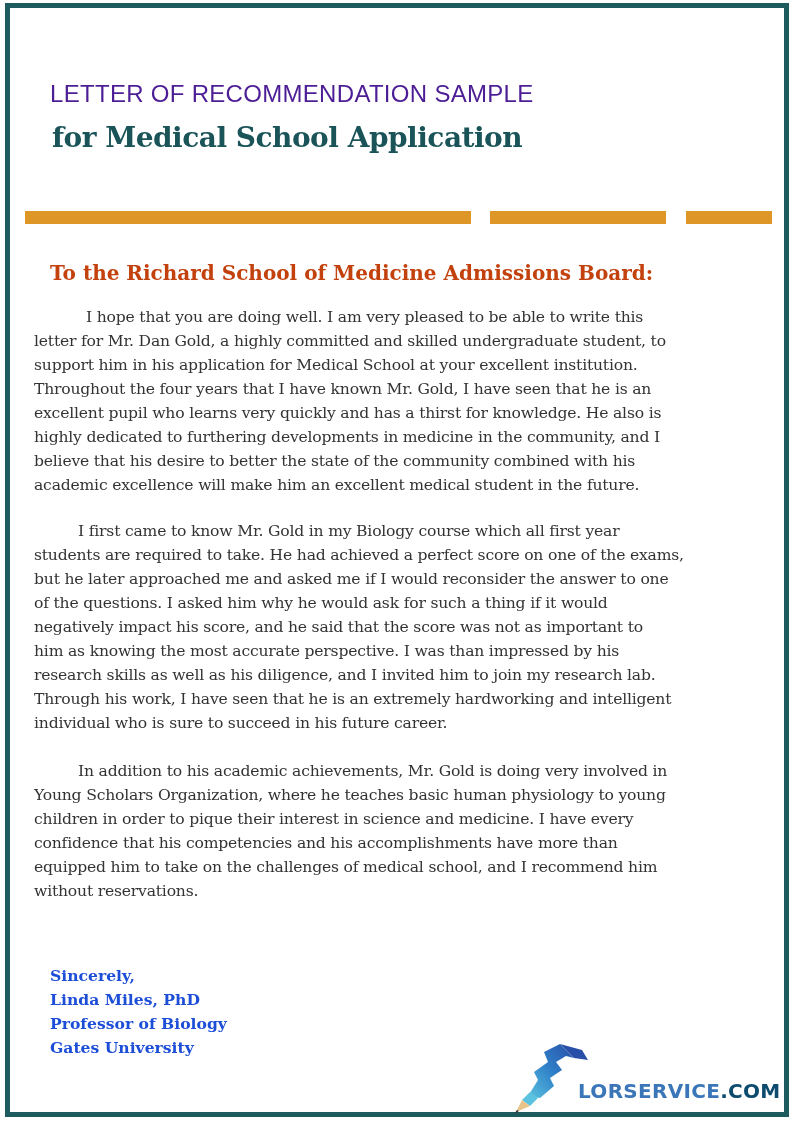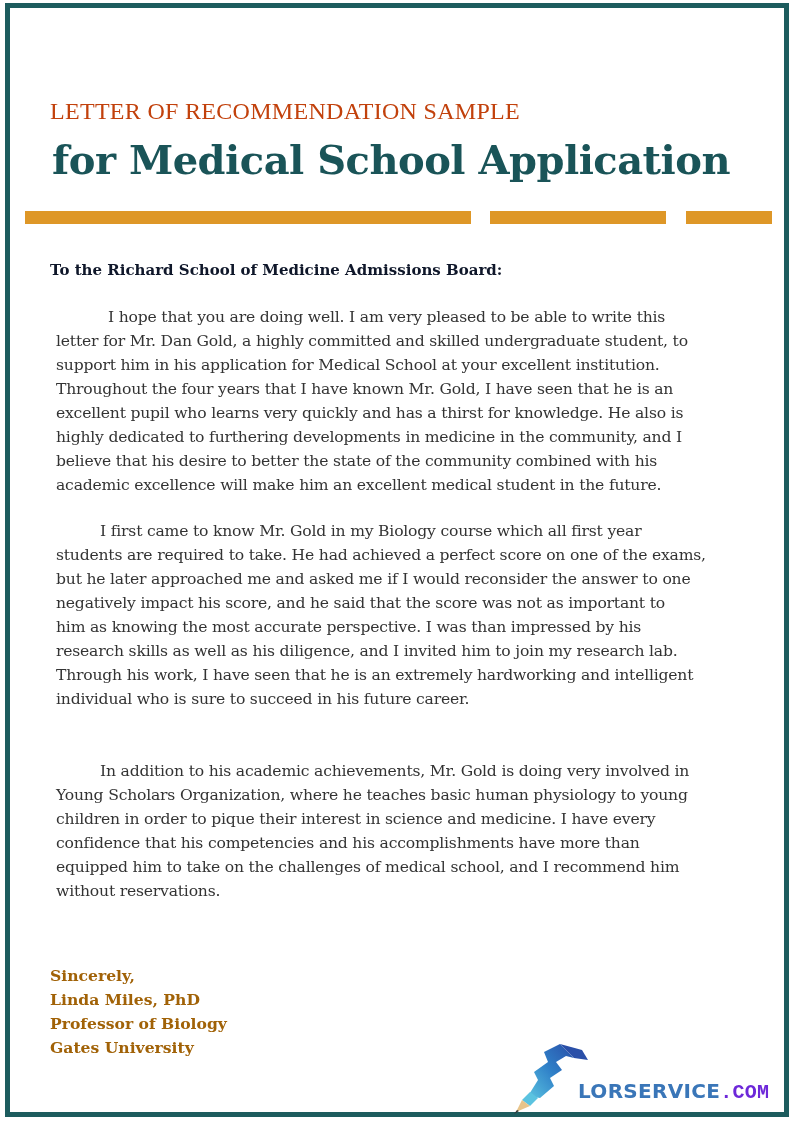--- a/index.html
+++ b/index.html
@@ -2,63 +2,63 @@
 <html><head>
 <meta charset="utf-8">
 <style>
   html, body { margin: 0; padding: 0; background: #ffffff; }
   body { width: 794px; height: 1123px; position: relative; overflow: hidden; }
   .frame {
     position: absolute; left: 5px; top: 3px; width: 774px; height: 1104px;
     border: 5px solid #1d5c5e; background: #fff;
   }
   .title-top {
-    position: absolute; left: 50px; top: 98px;
-    font-family: Liberation Serif, serif; font-size: 24px; color: #c2410c;
+    position: absolute; left: 50px; top: 80px;
+    font-family: Liberation Sans, sans-serif; font-size: 24px; color: #4c1d95;
     letter-spacing: 0.3px; white-space: nowrap;
   }
   .title-main {
-    position: absolute; left: 52px; top: 136px;
-    font-family: "DejaVu Serif", serif; font-size: 40px; font-weight: bold;
+    position: absolute; left: 52px; top: 121px;
+    font-family: "DejaVu Serif", serif; font-size: 28px; font-weight: bold;
     color: #1a5458; white-space: nowrap; letter-spacing: -0.5px;
   }
   .bar { position: absolute; top: 211px; height: 13px; background: #de9727; }
   .bar1 { left: 25px; width: 446px; }
   .bar2 { left: 490px; width: 176px; }
   .bar3 { left: 686px; width: 86px; }
   .salutation {
     position: absolute; left: 50px; top: 261px;
-    font-family: "DejaVu Serif", serif; font-size: 15px; font-weight: bold;
-    color: #0f172a; white-space: nowrap;
+    font-family: "DejaVu Serif", serif; font-size: 20px; font-weight: bold;
+    color: #c2410c; white-space: nowrap;
   }
   .para {
-    position: absolute; left: 56px; width: 710px;
+    position: absolute; left: 34px; width: 710px;
     font-family: "DejaVu Serif", serif; font-size: 15.6px; line-height: 24px;
     color: #333; margin: 0; letter-spacing: -0.2px;
   }
   .para .line { display: block; white-space: nowrap; }
   .p1 { top: 305px; }
   .p2 { top: 519px; }
   .p3 { top: 759px; }
   .indent1 { padding-left: 52px; }
   .indent { padding-left: 44px; }
   .signature {
     position: absolute; left: 50px; top: 964px;
     font-family: "DejaVu Serif", serif; font-size: 15.6px; font-weight: bold;
-    line-height: 24px; color: #a16207;
+    line-height: 24px; color: #1d4ed8;
   }
   .signature div { white-space: nowrap; }
   .logo { position: absolute; left: 508px; top: 1040px; width: 270px; height: 75px; }
   .logo-text {
     position: absolute; left: 70px; top: 39px;
     font-family: "DejaVu Sans", sans-serif; font-size: 20px; font-weight: bold;
     letter-spacing: 0.3px; white-space: nowrap;
     color: #3a76b8;
   }
-  .logo-text .dot-com { color: #6d28d9; font-family: Liberation Mono, monospace; }
+  .logo-text .dot-com { color: #0c4a6e; }
 </style>
 </head>
 <body>
 
 <div class="frame"></div>
 
 <div class="title-top">LETTER OF RECOMMENDATION SAMPLE</div>
 <div class="title-main">for Medical School Application</div>
 
 <div class="bar bar1"></div>
@@ -75,20 +75,21 @@
   <span class="line">excellent pupil who learns very quickly and has a thirst for knowledge. He also is</span>
   <span class="line">highly dedicated to furthering developments in medicine in the community, and I</span>
   <span class="line">believe that his desire to better the state of the community combined with his</span>
   <span class="line">academic excellence will make him an excellent medical student in the future.</span>
 </div>
 
 <div class="para p2">
   <span class="line indent">I first came to know Mr. Gold in my Biology course which all first year</span>
   <span class="line">students are required to take. He had achieved a perfect score on one of the exams,</span>
   <span class="line">but he later approached me and asked me if I would reconsider the answer to one</span>
+  <span class="line">of the questions. I asked him why he would ask for such a thing if it would</span>
   <span class="line">negatively impact his score, and he said that the score was not as important to</span>
   <span class="line">him as knowing the most accurate perspective. I was than impressed by his</span>
   <span class="line">research skills as well as his diligence, and I invited him to join my research lab.</span>
   <span class="line">Through his work, I have seen that he is an extremely hardworking and intelligent</span>
   <span class="line">individual who is sure to succeed in his future career.</span>
 </div>
 
 <div class="para p3">
   <span class="line indent">In addition to his academic achievements, Mr. Gold is doing very involved in</span>
   <span class="line">Young Scholars Organization, where he teaches basic human physiology to young</span>

